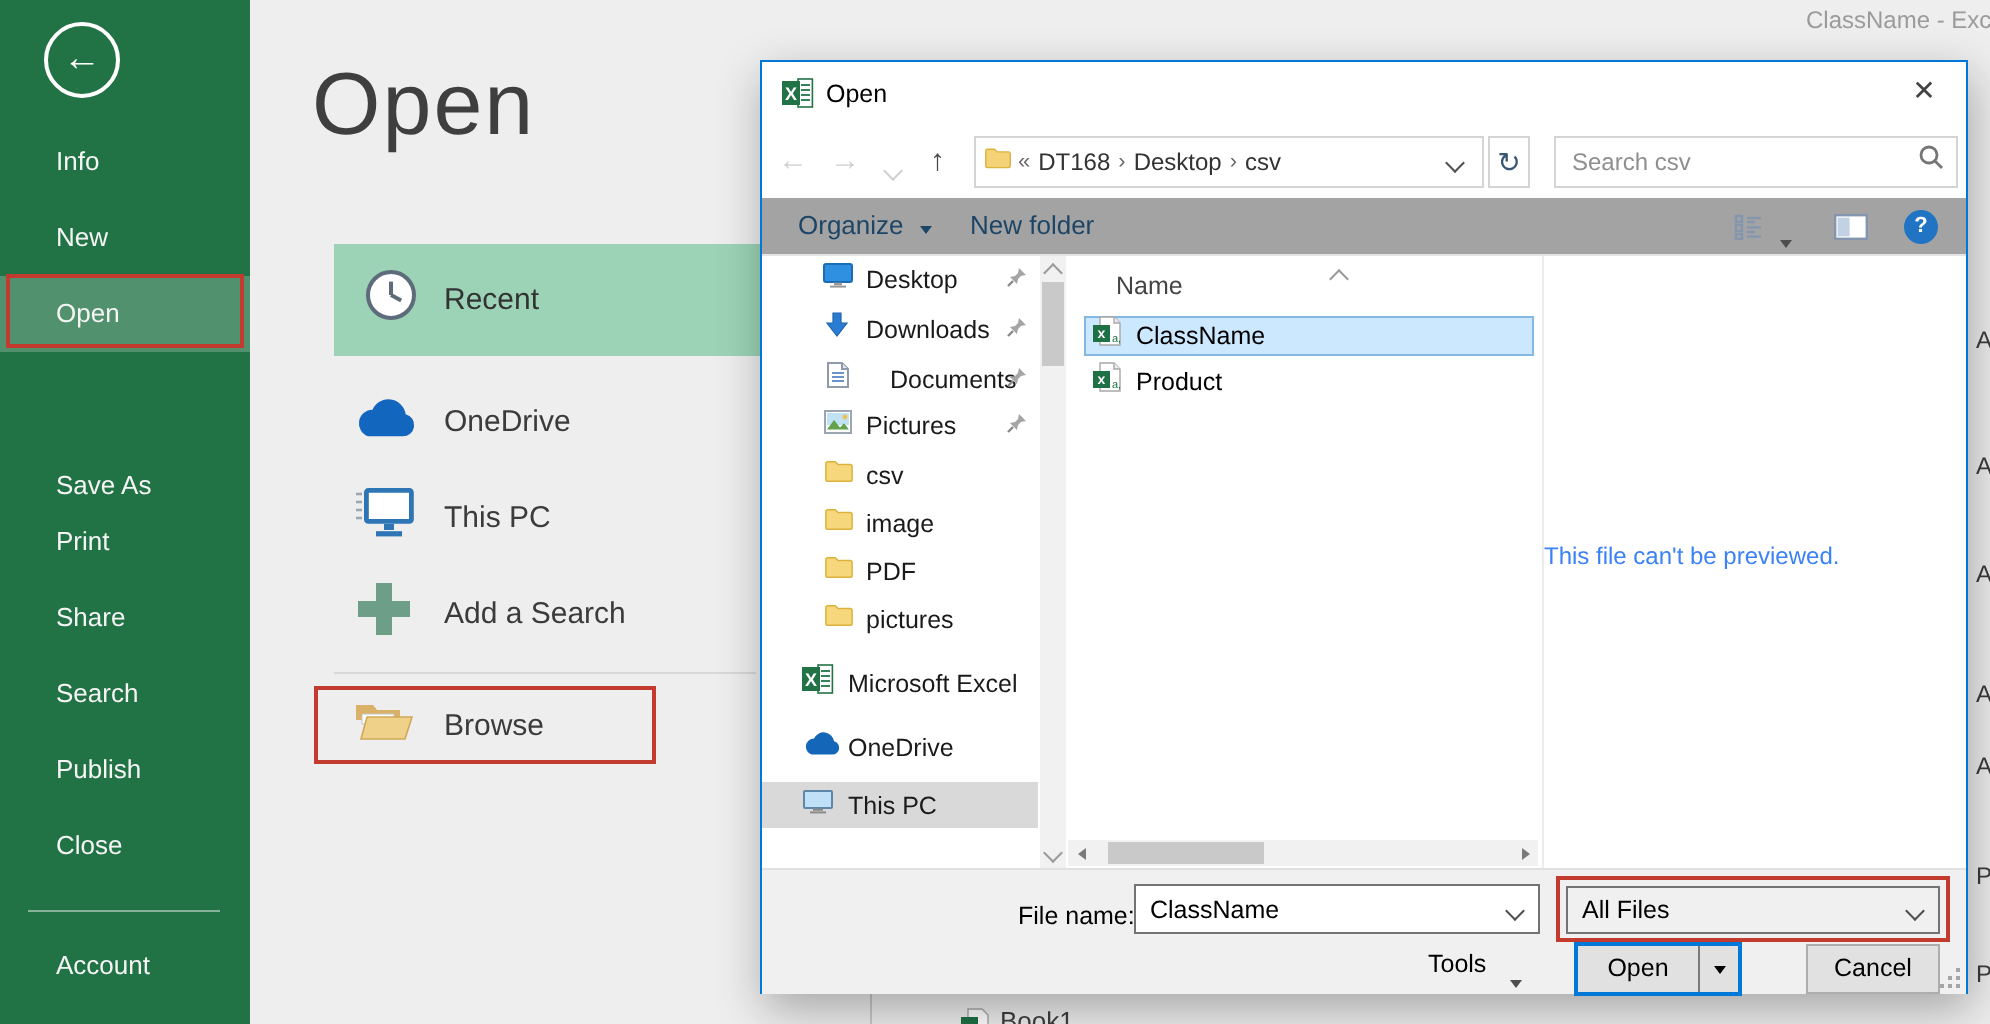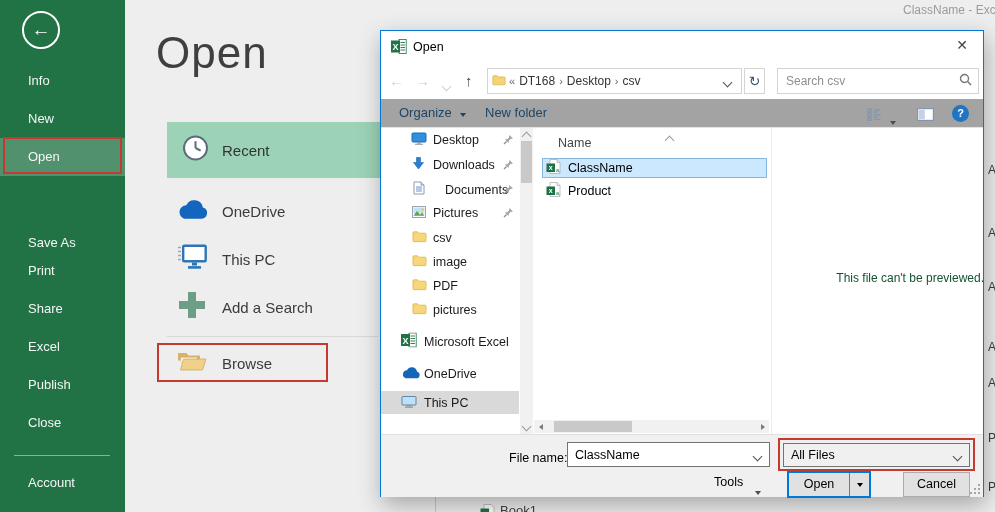--- a/index.html
+++ b/index.html
@@ -83,21 +83,21 @@
   .vscroll .thumb{position:absolute;left:1px;top:13px;width:11px;height:42px;background:#c9c9c9;}
   .sb-btn{position:absolute;left:0;width:13px;height:13px;display:flex;align-items:center;justify-content:center;cursor:pointer;}
 
   
   .col-header{font-size:12.5px;color:#444;cursor:pointer;}
   .file-row{height:20px;display:flex;align-items:center;cursor:pointer;box-sizing:border-box;}
   .file-row.sel{background:#cce8ff;border:1px solid #84b8e0;}
   .file-row .f-label{font-size:12.5px;color:#000;margin-left:7px;}
   .hscroll{left:153px;top:389px;width:235px;height:13px;background:#f1f1f1;}
   .hscroll .thumb{position:absolute;top:1px;left:20px;width:78px;height:11px;background:#c9c9c9;}
-  .preview-msg{left:391px;top:240px;width:212px;text-align:right;font-size:12px;color:#14532d;}
+  .preview-msg{left:391px;top:240px;width:212px;text-align:left;font-size:12px;color:#3b82f6;}
   .pane-divider{left:390px;top:97px;width:1px;height:306px;background:#ececec;}
 
   
   .bottom-bar{left:0;top:403px;width:100%;height:63px;background:#f0f0f0;border-top:1px solid #e0e0e0;box-sizing:border-box;}
   .fn-label{left:128px;top:11px;font-size:12.5px;color:#000;line-height:24px;}
   .combo{display:flex;align-items:center;box-sizing:border-box;cursor:pointer;}
   .fn-combo{left:186px;top:7px;width:203px;height:25px;background:#fff;border:1px solid #737373;}
   .ft-combo{left:402px;top:8px;width:187px;height:24px;background:#f0f0f0;border:1px solid #737373;}
   .combo .c-text{flex:1;font-size:12.5px;color:#000;margin-left:7px;white-space:nowrap;overflow:hidden;}
   .combo .c-chev{margin-right:8px;}
@@ -127,21 +127,21 @@
   <div class="abs sidebar">
     <div class="abs back-circle">
       <span>←</span>
     </div>
     <div class="abs nav-item" style="top:62px"><span>Info</span></div>
     <div class="abs nav-item" style="top:100px"><span>New</span></div>
     <div class="abs nav-item sel" style="top:138px"><span>Open</span></div>
     <div class="abs nav-item" style="top:224px"><span>Save As</span></div>
     <div class="abs nav-item" style="top:290px"><span>Share</span></div>
     <div class="abs nav-item" style="top:252px"><span>Print</span></div>
-    <div class="abs nav-item" style="top:328px"><span>Excel</span></div>
+    <div class="abs nav-item" style="top:328px"><span>Search</span></div>
     <div class="abs nav-item" style="top:366px"><span>Publish</span></div>
     <div class="abs nav-item" style="top:404px"><span>Close</span></div>
     <div class="abs side-divider"></div>
     <div class="abs nav-item" style="top:464px"><span>Account</span></div>
   </div>
   <div class="abs redbox" style="left:3px;top:137px;width:119px;height:37px"></div>
 
   <div class="abs bs-title">Open</div>
 
   <div class="abs recent-tile">

